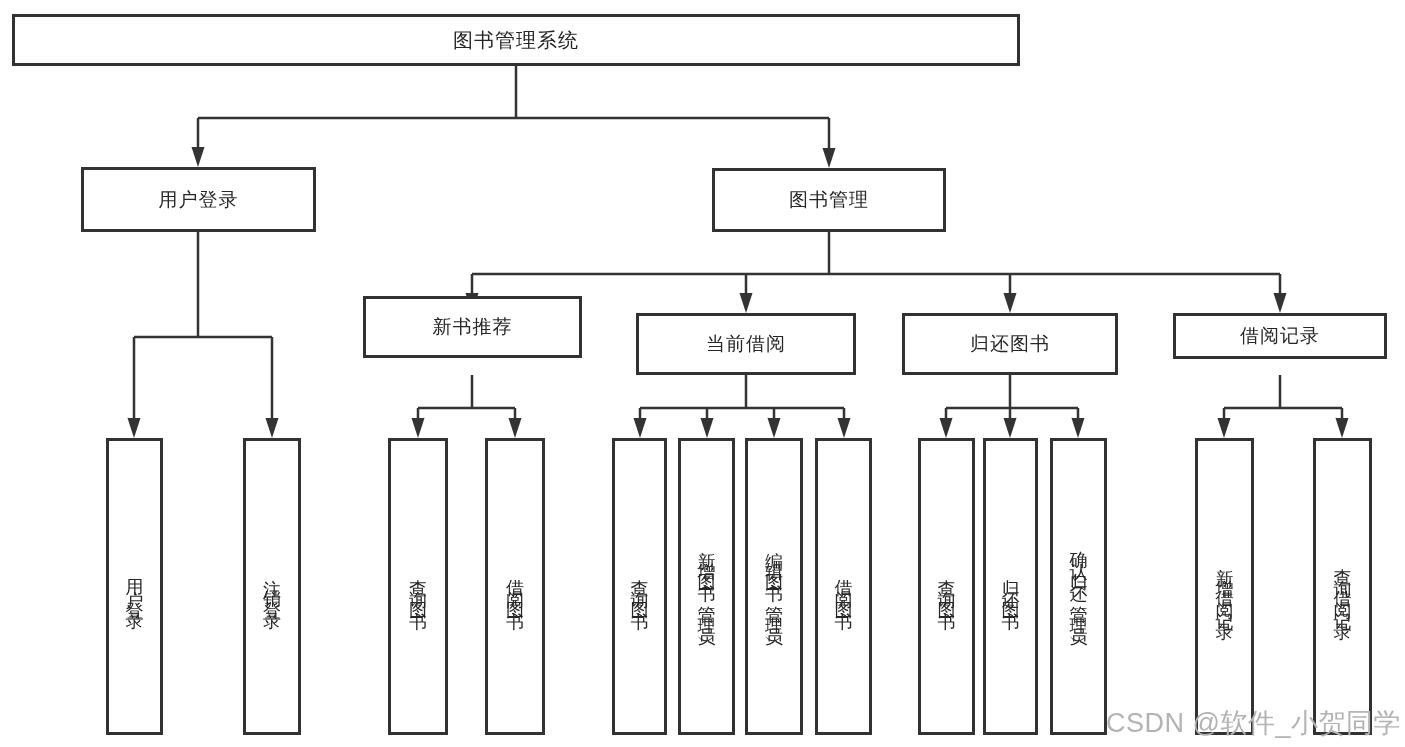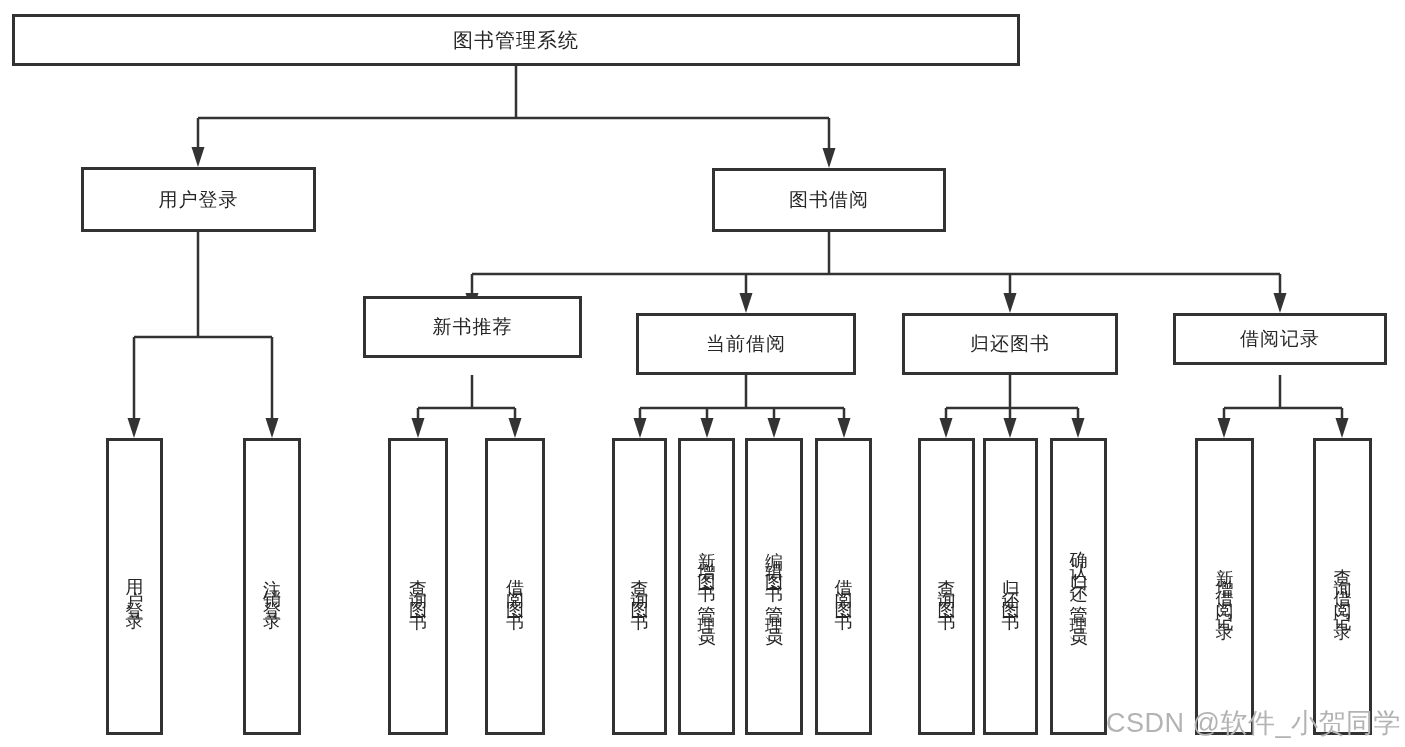--- a/index.html
+++ b/index.html
@@ -55,21 +55,21 @@
     white-space: nowrap;
     z-index: 5;
   }
   
   .n-root   { left:12px;  top:14px;  width:1008px; height:52px; }
   .n-ul     { left:81px;  top:167px; width:235px;  height:65px; }
   .n-bm     { left:712px; top:168px; width:234px;  height:64px; }
   .n-nb     { left:363px; top:296px; width:219px;  height:62px; }
   .n-bb     { left:636px; top:313px; width:220px;  height:62px; }
   .n-cb     { left:902px; top:313px; width:216px;  height:62px; }
-  .n-br     { left:1173px;top:313px; width:214px;  height:52px; }
+  .n-br     { left:1173px;top:313px; width:214px;  height:46px; }
   .l-ul1 { left:106px;  top:438px; width:57px; height:297px; }
   .l-ul2 { left:243px;  top:438px; width:58px; height:297px; }
   .l-nb1 { left:388px;  top:438px; width:60px; height:297px; }
   .l-nb2 { left:485px;  top:438px; width:60px; height:297px; }
   .l-bb1 { left:612px;  top:438px; width:55px; height:297px; }
   .l-bb2 { left:678px;  top:438px; width:57px; height:297px; }
   .l-bb3 { left:745px;  top:438px; width:58px; height:297px; }
   .l-bb4 { left:815px;  top:438px; width:57px; height:297px; }
   .l-cb1 { left:918px;  top:438px; width:57px; height:297px; }
   .l-cb2 { left:983px;  top:438px; width:55px; height:297px; }
@@ -123,21 +123,21 @@
   </svg>
 
   <div class="node hnode rootnode n-root">
     <span>图书管理系统</span>
   </div>
 
   <div class="node hnode n-ul">
     <span>用户登录</span>
   </div>
   <div class="node hnode n-bm">
-    <span>图书借阅</span>
+    <span>图书管理</span>
   </div>
 
   <div class="node hnode n-nb">
     <span>新书推荐</span>
   </div>
   <div class="node hnode n-bb">
     <span>当前借阅</span>
   </div>
   <div class="node hnode n-cb">
     <span>归还图书</span>

